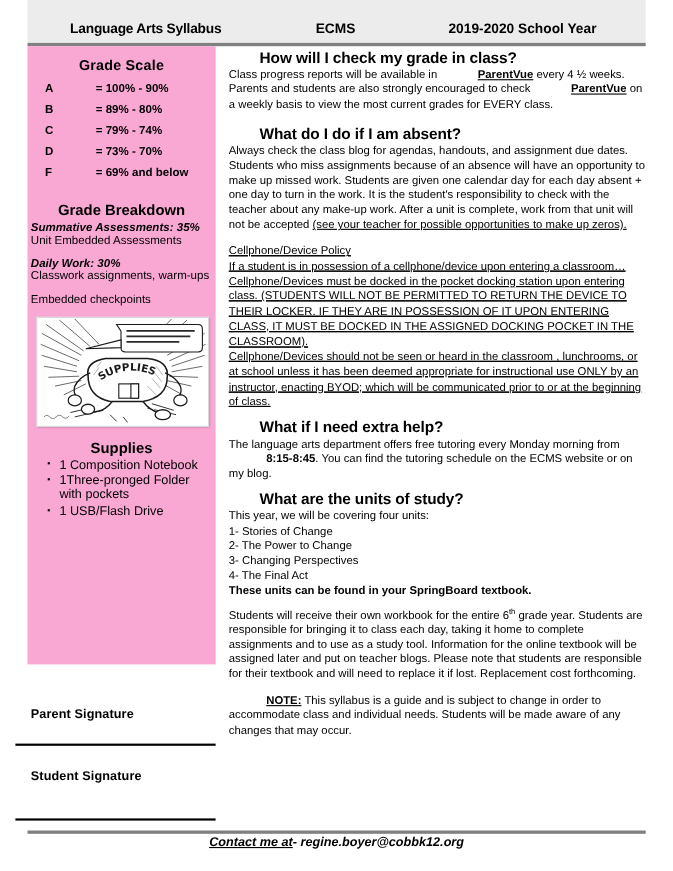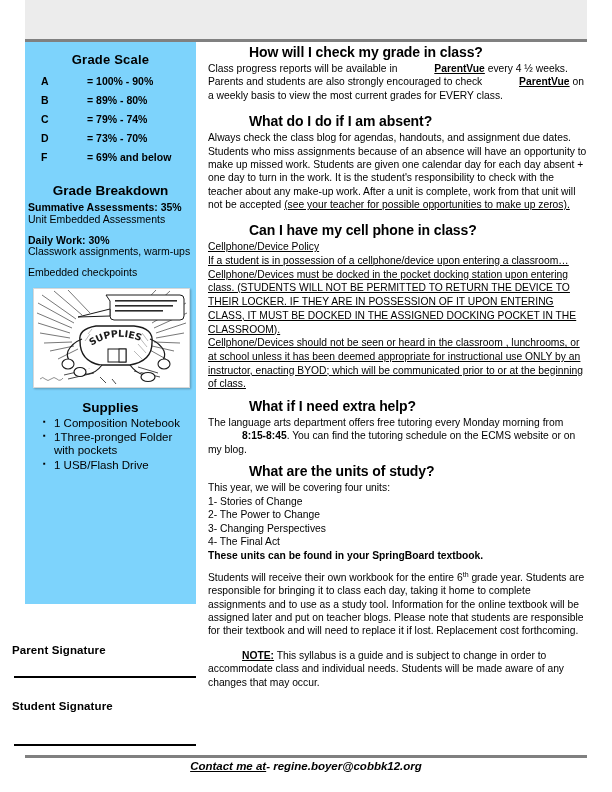--- a/index.html
+++ b/index.html
@@ -69,21 +69,21 @@
     background: #808080;
   }
 
   
   .sidebar {
     position: absolute;
     left: 25px;
     top: 42px;
     width: 171px;
     height: 562px;
-    background: #7dd3fc;
+    background: #f9a8d4;
   }
   .sb-inner {
     position: absolute;
     left: 0;
     top: 0;
     width: 171px;
     padding: 0;
   }
 
   .gs-title {
@@ -121,20 +121,21 @@
     font-weight: bold;
   }
   .gb-block {
     margin-top: 4px;
     padding: 0 3px 0 3px;
   }
   .gb-cat {
     font-size: 10.5px;
     font-weight: bold;
     line-height: 1.12;
+    font-style: italic;
   }
   .gb-desc {
     font-size: 10.5px;
     font-weight: normal;
     line-height: 1.12;
     margin-bottom: 9px;
   }
   .gb-cat-last {
     font-size: 10.5px;
     font-weight: bold;
@@ -179,21 +180,21 @@
     font-size: 8px;
   }
   .sup-list li .cont {
     display: block;
     padding-left: 0px;
   }
 
   
   .sig {
     position: absolute;
-    left: 12px;
+    left: 28px;
     font-size: 11.5px;
     font-weight: bold;
     letter-spacing: 0.1px;
   }
   .sig-parent { top: 644px; }
   .sig-student { top: 700px; }
   .sig-line {
     position: absolute;
     left: 14px;
     width: 182px;
@@ -227,21 +228,21 @@
   
   .main {
     position: absolute;
     left: 208px;
     top: 44px;
     width: 379px;
   }
   .q {
     font-size: 14px;
     font-weight: bold;
-    margin: 0 0 2px 17px;
+    margin: 0 0 2px 4px;
     letter-spacing: -0.1px;
     padding-left: 24px;
   }
   .p {
     font-size: 10.3px;
     line-height: 1.30;
     margin: 0 0 0 0;
   }
   .p u { text-decoration: underline; }
   .p b { font-weight: bold; padding-left: 34px; }
@@ -257,20 +258,25 @@
   .gap-sm { height: 7px; }
   .gap-md { height: 11px; }
   sup { font-size: 7px; vertical-align: super; }
 </style>
 </head>
 <body>
 
 <div class="page">
 
   <div class="header-band"></div>
+  <div class="header-row">
+    <div class="hdr-title">Language Arts Syllabus</div>
+    <div class="hdr-school">ECMS</div>
+    <div class="hdr-year">2019-2020 School Year</div>
+  </div>
   <div class="rule-top"></div>
 
   <div class="sidebar">
     <div class="sb-inner">
 
       <div class="gs-title">Grade Scale</div>
       <table class="gs-table">
         <tbody>
           <tr>
             <td class="gs-letter">A</td>
@@ -425,21 +431,20 @@
   <div class="main">
 
     <div class="q">How will I check my grade in class?</div>
     <div class="p">Class progress reports will be available in <u><b>ParentVue</b></u> every 4 ½ weeks. Parents and students are also strongly encouraged to check <u><b>ParentVue</b></u> on a weekly basis to view the most current grades for EVERY class.</div>
 
     <div class="gap-md"></div>
     <div class="q">What do I do if I am absent?</div>
     <div class="p">Always check the class blog for agendas, handouts, and assignment due dates. Students who miss assignments because of an absence will have an opportunity to make up missed work.  Students are given one calendar day for each day absent + one day to turn in the work.  It is the student's responsibility to check with the teacher about any make-up work. After a unit is complete, work from that unit will not be accepted <u>(see your teacher for possible opportunities to make up zeros).</u></div>
 
     <div class="gap-md"></div>
-    <div class="q">Can I  have my cell phone in class?</div>
     <div class="u-block"><u>Cellphone/Device Policy</u><br><u>If a student is in possession of a cellphone/device upon entering a classroom…  Cellphone/Devices must be docked in the pocket docking station upon entering class. (STUDENTS WILL NOT BE PERMITTED TO RETURN THE DEVICE TO THEIR LOCKER. IF THEY ARE IN POSSESSION OF IT UPON ENTERING CLASS, IT MUST BE DOCKED IN THE ASSIGNED DOCKING POCKET IN THE CLASSROOM).</u><br><u>Cellphone/Devices should not be seen or heard in the classroom , lunchrooms, or at school unless it has been deemed appropriate for instructional use ONLY by an instructor, enacting BYOD; which will be communicated prior to or at the beginning of class.</u></div>
 
     <div class="gap-sm"></div>
     <div class="q">What if I need extra help?</div>
     <div class="p">The language arts department offers free tutoring every Monday morning from <b>8:15-8:45</b>.  You can find the tutoring schedule on the ECMS website or on my blog.</div>
 
     <div class="gap-sm"></div>
     <div class="q">What are the units of study?</div>
     <div class="unit-line">This year, we will be covering four units:<br>1- Stories of Change<br>2- The Power to Change<br>3- Changing Perspectives<br>4- The Final Act<br><b>These units can be found in your SpringBoard textbook.</b></div>
 

